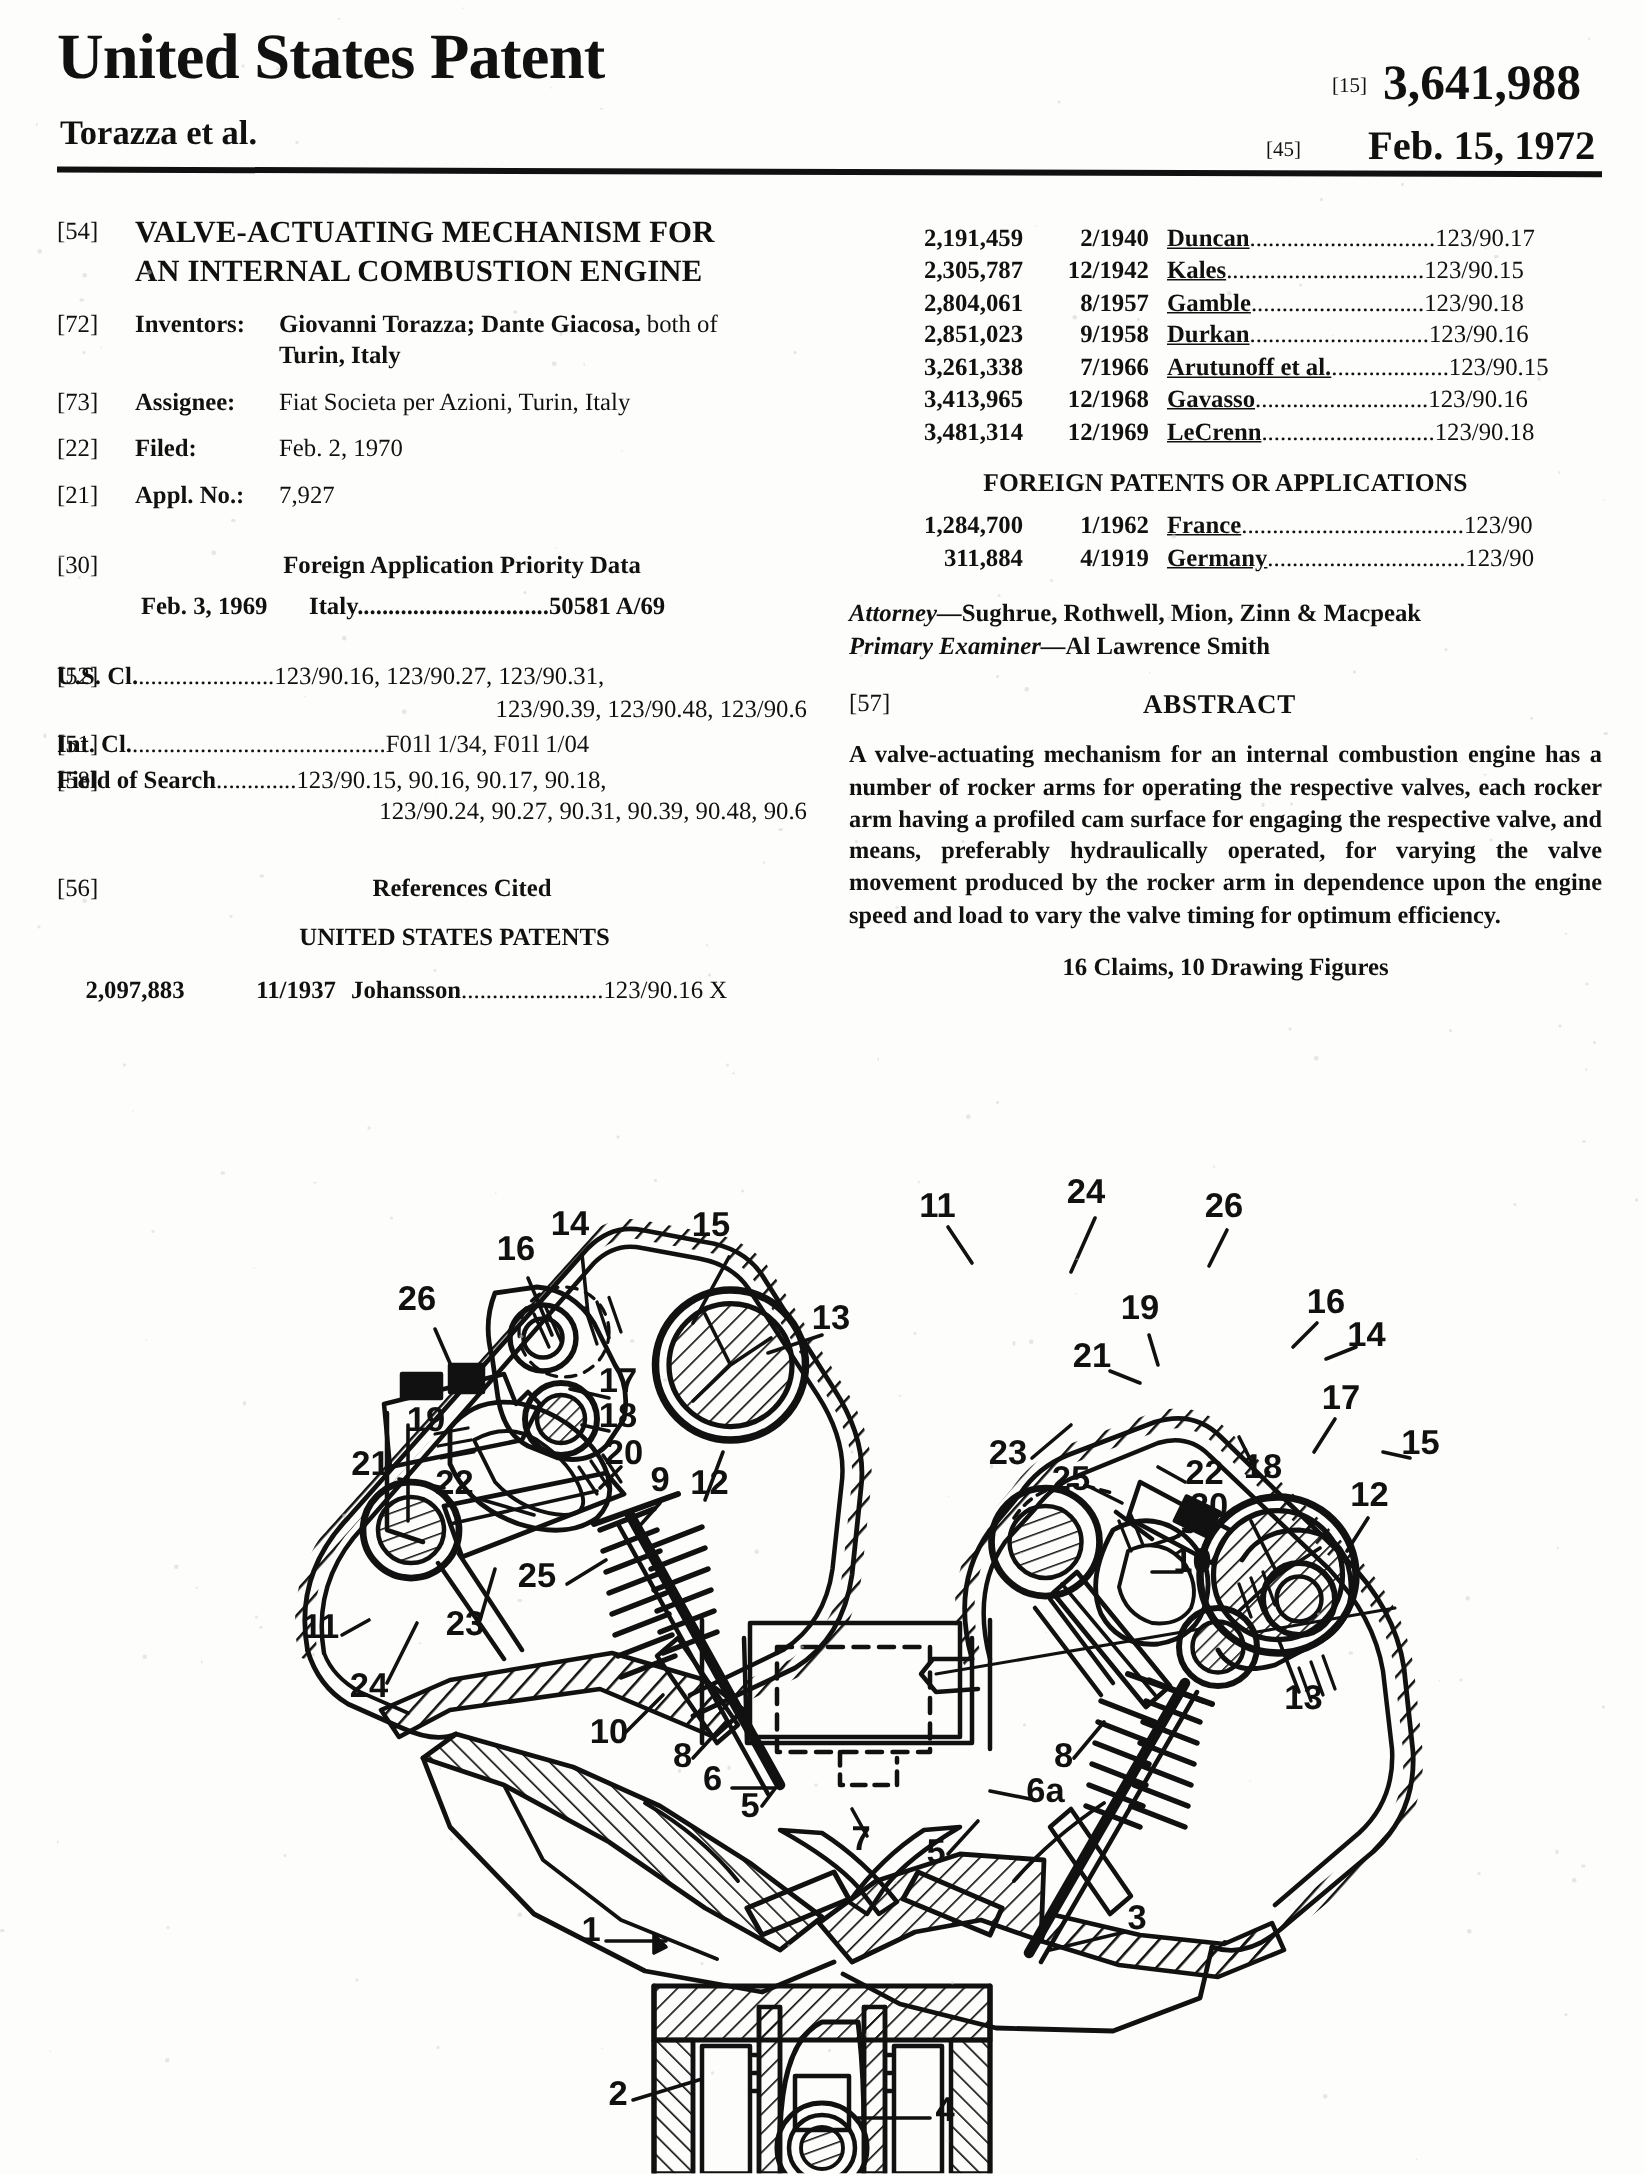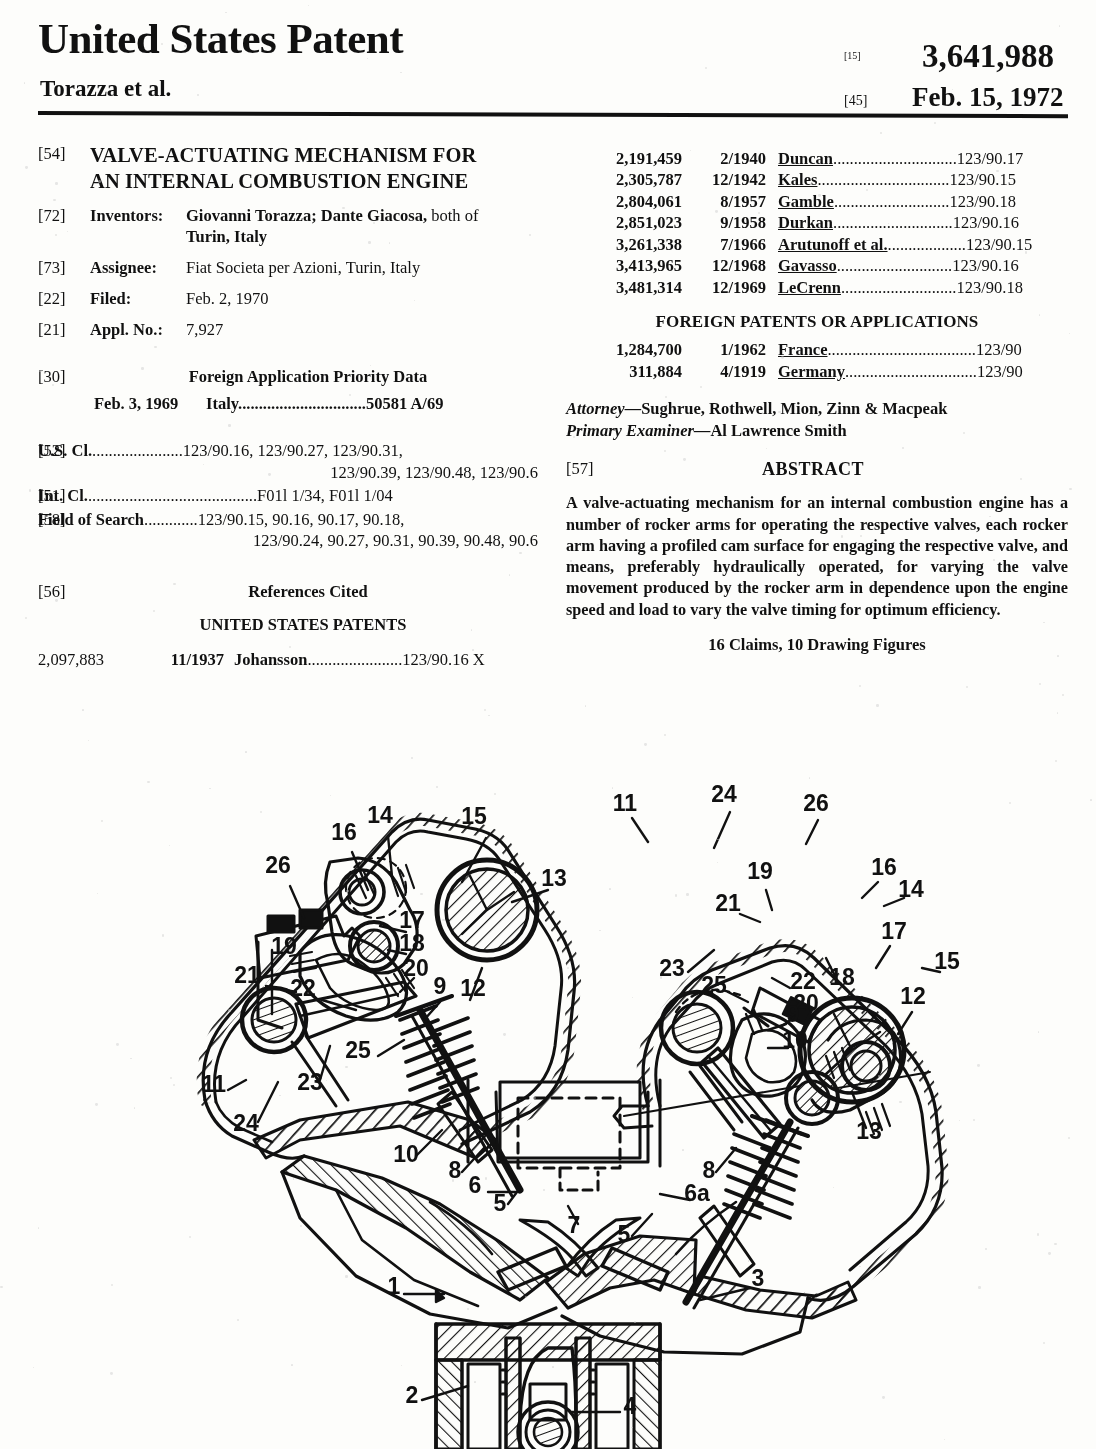--- a/index.html
+++ b/index.html
@@ -18,21 +18,21 @@
   .hdr-title{
     position:absolute;left:0;top:-4px;
     font-family:"Liberation Serif",serif;
     font-weight:bold;font-size:43px;letter-spacing:-0.5px;
     white-space:nowrap;
   }
   .hdr-sub{
     position:absolute;left:2px;top:58px;
     font-weight:bold;font-size:23px;
   }
-  .hdr-code15{position:absolute;left:806px;top:32px;font-size:10px;text-align:center;}
+  .hdr-code15{position:absolute;left:850px;top:32px;font-size:14px;text-align:center;}
   .hdr-patnum{position:absolute;left:884px;top:20px;font-weight:bold;font-size:33px;white-space:nowrap;}
   .hdr-code45{position:absolute;left:806px;top:75px;font-size:14px;}
   .hdr-date{position:absolute;left:874px;top:64px;font-weight:bold;font-size:27px;white-space:nowrap;}
   .rule{
     position:absolute;left:38px;top:111px;width:1030px;height:4px;
     background:#111;
     transform:rotate(0.18deg);transform-origin:left center;
   }
 
   
@@ -60,21 +60,21 @@
 
   .cls{font-size:16.5px;line-height:1.30;position:relative;margin-bottom:1px;}
   .cls .tagnum{top:0;}
   .cls-body{}
   .cls-ind{margin-left:52px;text-align:right;}
 
   .refhead{margin-top:13px;}
   .uspat-head{margin-top:12px;font-size:16.5px;}
 
   .cite{font-size:16.5px;line-height:1.30;white-space:nowrap;}
-  .cite .num{display:inline-block;width:104px;text-align:left;font-weight:normal;}
+  .cite .num{display:inline-block;width:104px;text-align:center;font-weight:bold;}
   .cite .dt{display:inline-block;width:82px;text-align:right;font-weight:bold;padding-right:10px;}
   .cite .nm{font-weight:bold;}
 
   .cite2{font-size:16.5px;line-height:1.30;white-space:nowrap;}
   .cite2 .num{display:inline-block;width:116px;text-align:right;font-weight:bold;}
   .cite2 .dt{display:inline-block;width:84px;text-align:right;font-weight:bold;padding-right:12px;}
   .cite2 .nm{font-weight:bold;text-decoration:underline;}
 
   .fp-head{text-align:center;font-weight:bold;font-size:17px;margin-top:14px;margin-bottom:7px;letter-spacing:0.1px;}
 

